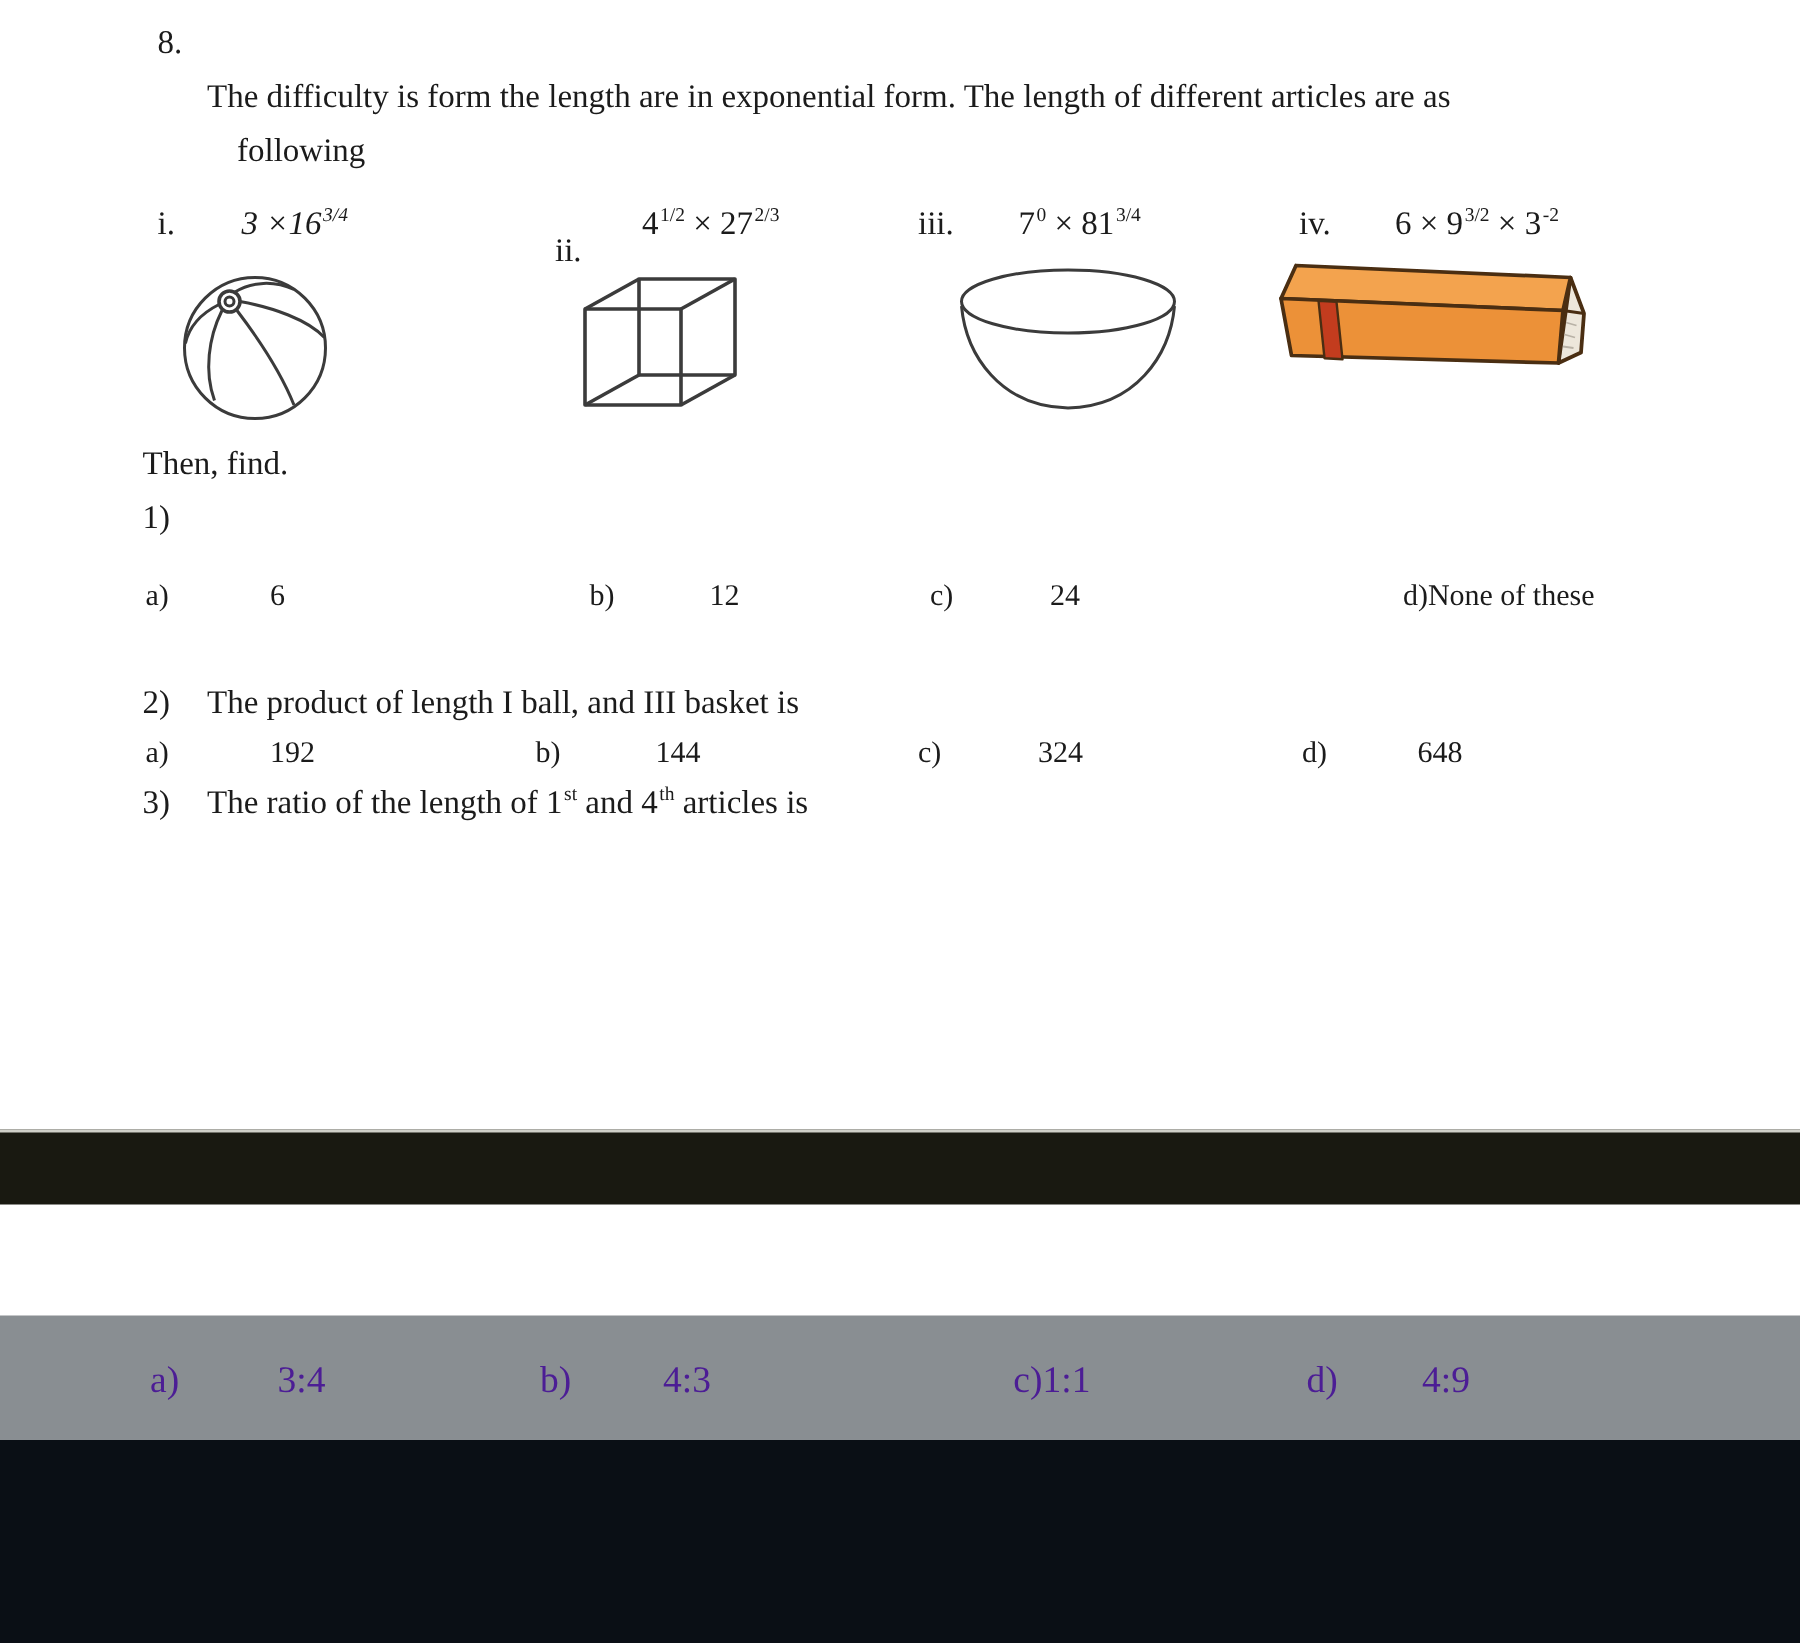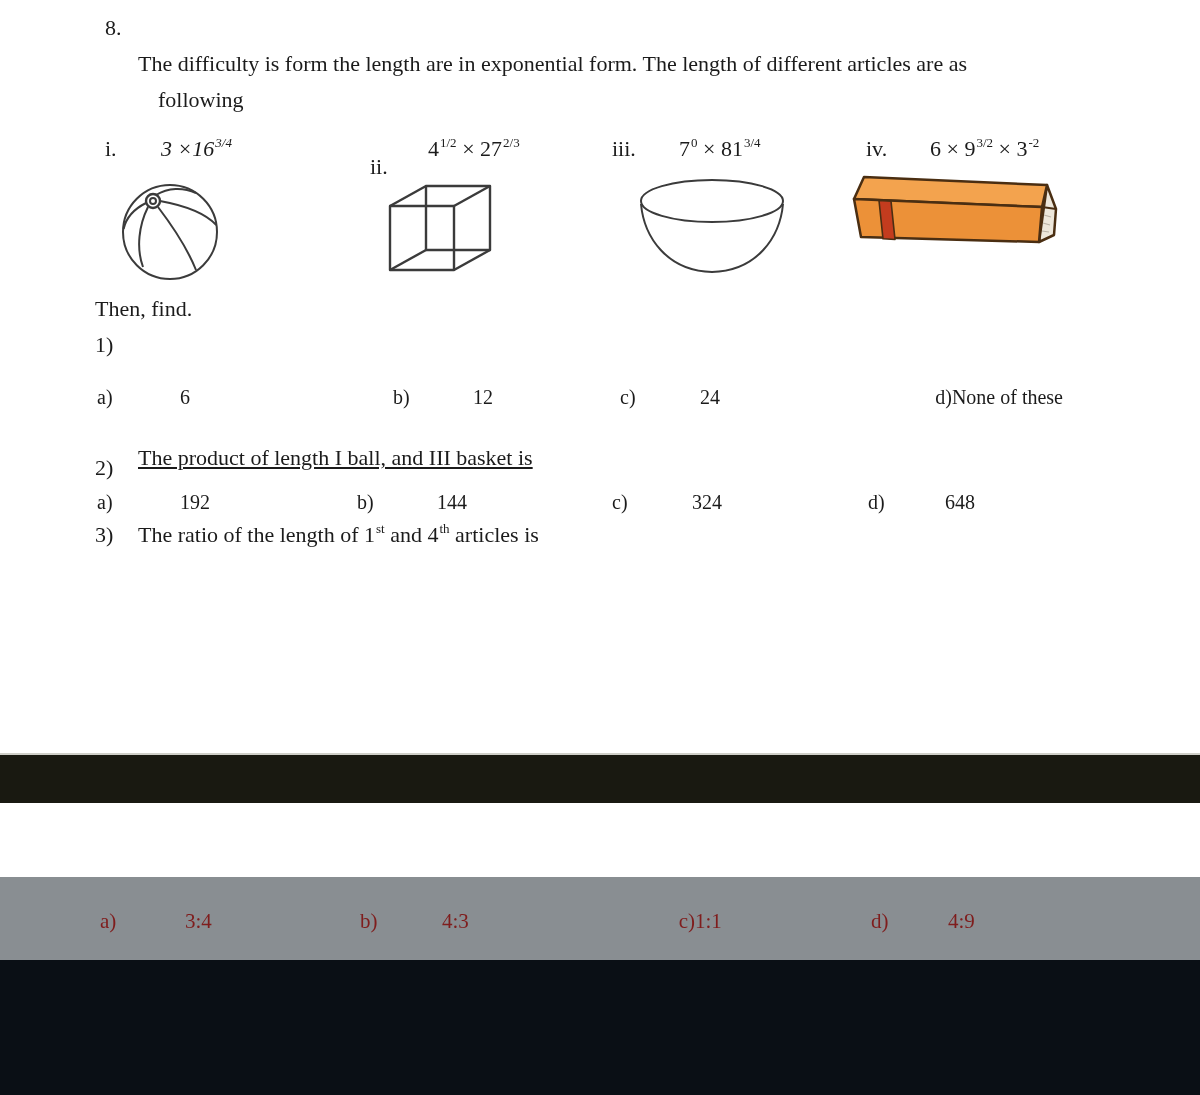--- a/index.html
+++ b/index.html
@@ -10,21 +10,21 @@
   }
   .abs { position:absolute; }
   .txt { font-size:22px; line-height:36px; white-space:nowrap; }
   sup { font-size:13px; line-height:0; position:relative; top:-1px; margin-left:1px; }
   .opt-cell { position:absolute; font-size:20px; line-height:35px; }
   .opt-cell.nowrap { white-space:nowrap; }
   .opt-label { display:inline-block; }
   .w83 { width:83px; } .w80 { width:80px; } .w77 { width:77px; } .w85 { width:85px; } .w82 { width:82px; }
   .divider-bar { position:absolute; left:0; top:753px; width:1200px; height:48px; background:#191911; border-top:2px solid #cfcfc8; }
   .answer-bar { position:absolute; left:0; top:877px; width:1200px; height:83px; background:#898e92; }
-  .answer-bar-cell { position:absolute; font-size:21px; line-height:30px; color:#7f1d1d; white-space:nowrap; }
+  .answer-bar-cell { position:absolute; font-size:25px; line-height:30px; color:#4c1d95; white-space:nowrap; }
   .footer-area { position:absolute; left:0; top:960px; width:1200px; height:135px; background:#0a0f15; }
   .illustration { position:absolute; }
 </style>
 </head>
 <body>
 
 <div class="page">
 
   <div class="abs txt" style="left:105px; top:10px;">8.</div>
   <div class="abs txt" style="left:138px; top:46px;">The difficulty is form the length are in exponential form. The length of different articles are as</div>
@@ -96,21 +96,21 @@
     <span class="opt-label w80">b)</span><span>12</span>
   </div>
   <div class="opt-cell nowrap" style="left:620px; top:380px;">
     <span class="opt-label w80">c)</span><span>24</span>
   </div>
   <div class="opt-cell" style="left:868px; top:380px; width:195px;text-align:right;">
     <span class="opt-label w77">d)</span><span>None of these</span>
   </div>
 
   <div class="abs txt" style="left:95px;  top:450px;">2)</div>
-  <div class="abs txt" style="left:138px; top:440px;text-decoration:underline;">The product of length I ball, and III basket is</div>
+  <div class="abs txt" style="left:138px; top:450px;">The product of length I ball, and III basket is</div>
 
   <div class="opt-cell nowrap" style="left:97px;  top:485px;">
     <span class="opt-label w83">a)</span><span>192</span>
   </div>
   <div class="opt-cell nowrap" style="left:357px; top:485px;">
     <span class="opt-label w80">b)</span><span>144</span>
   </div>
   <div class="opt-cell nowrap" style="left:612px; top:485px;">
     <span class="opt-label w80">c)</span><span>324</span>
   </div>

